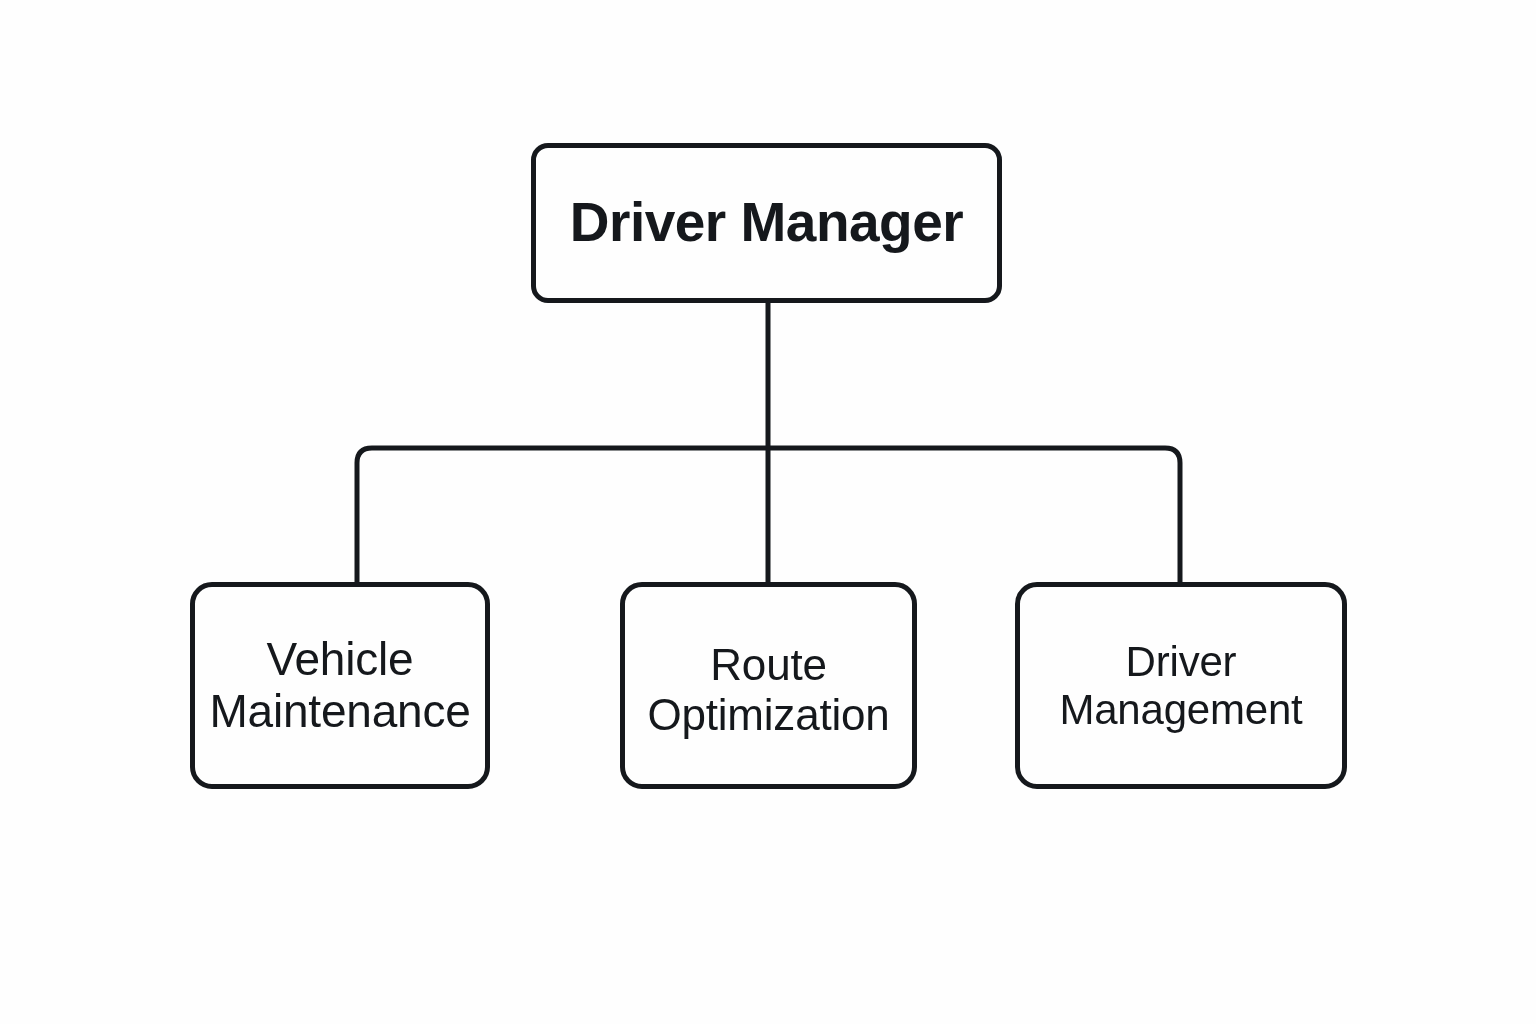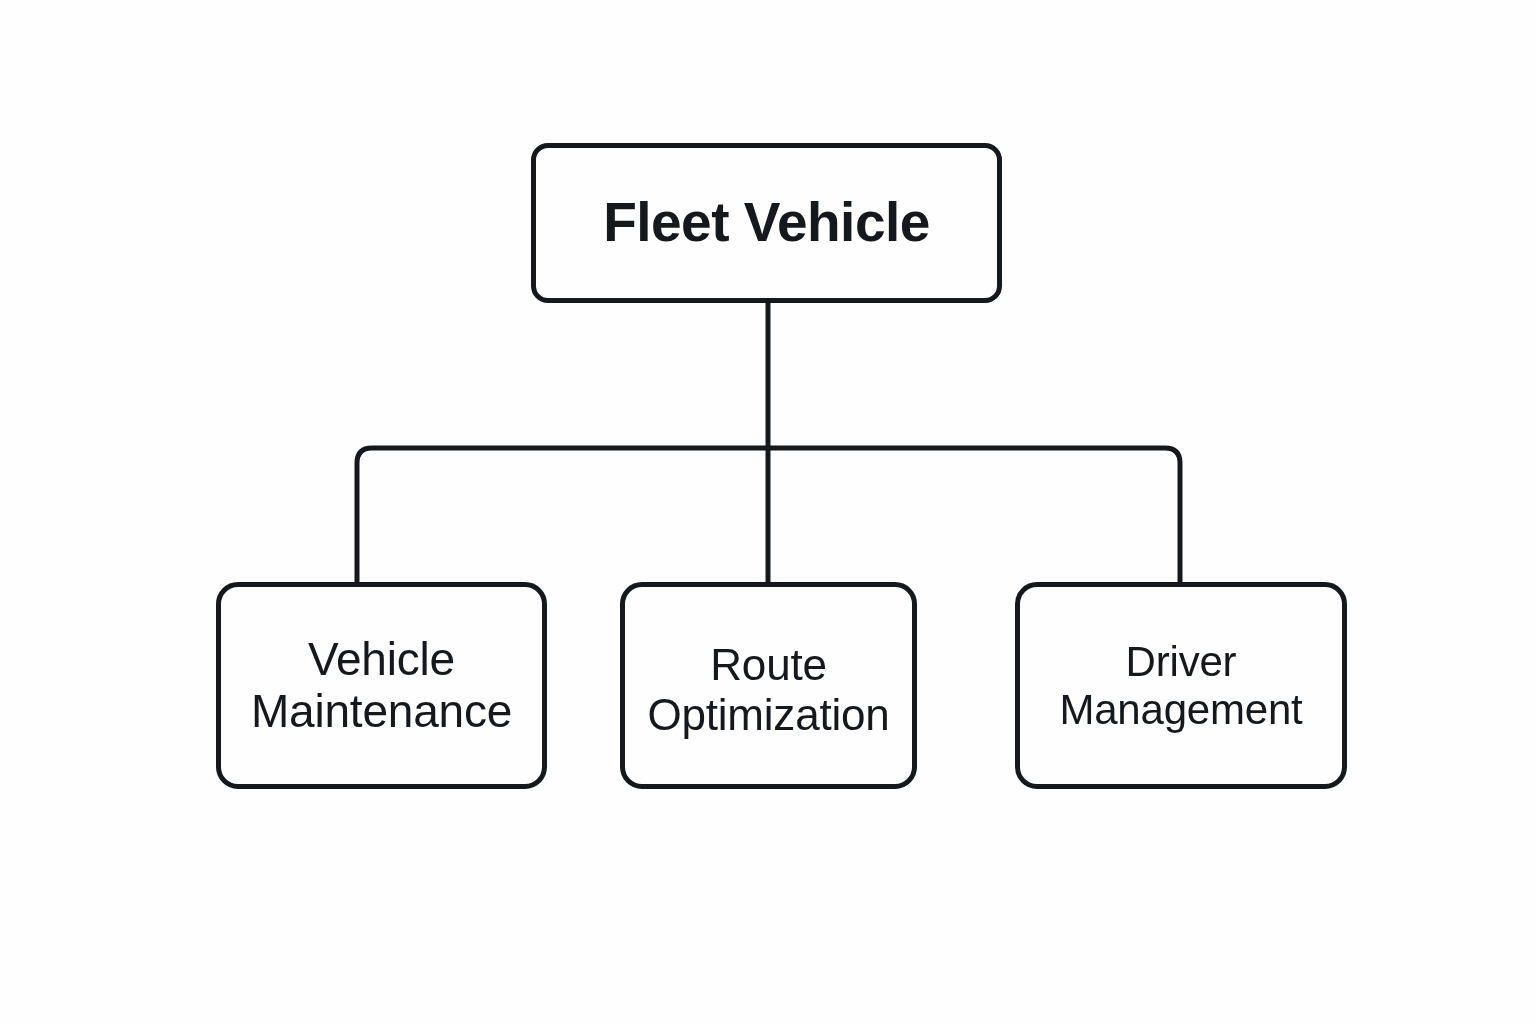--- a/index.html
+++ b/index.html
@@ -63,22 +63,21 @@
   .node-child {
     top: 582px;
     height: 207px;
     border-radius: 22px;
   }
   .node-child .node-label {
     font-weight: 400;
   }
   #node-vehicle-maintenance {
     left: 190px;
-    width: 331px;
-    margin-left: 26px;
+    width: 300px;
   }
   #node-vehicle-maintenance .node-label {
     font-size: 46px;
   }
   #node-route-optimization {
     left: 620px;
     width: 297px;
   }
   #node-route-optimization .node-label {
     font-size: 44px;
@@ -102,21 +101,21 @@
 
       <path d="M 768 303 L 768 582"></path>
 
       <path d="M 768 448 L 372 448 Q 357 448 357 463 L 357 582"></path>
 
       <path d="M 768 448 L 1165 448 Q 1180 448 1180 463 L 1180 582"></path>
     </g>
   </svg>
 
   <div class="node" id="node-root">
-    <span class="node-label">Fleet Vehicle</span>
+    <span class="node-label">Driver Manager</span>
   </div>
 
   <div class="node node-child" id="node-vehicle-maintenance">
     <span class="node-label">Vehicle
 Maintenance</span>
   </div>
 
   <div class="node node-child" id="node-route-optimization">
     <span class="node-label">Route
 Optimization</span>

